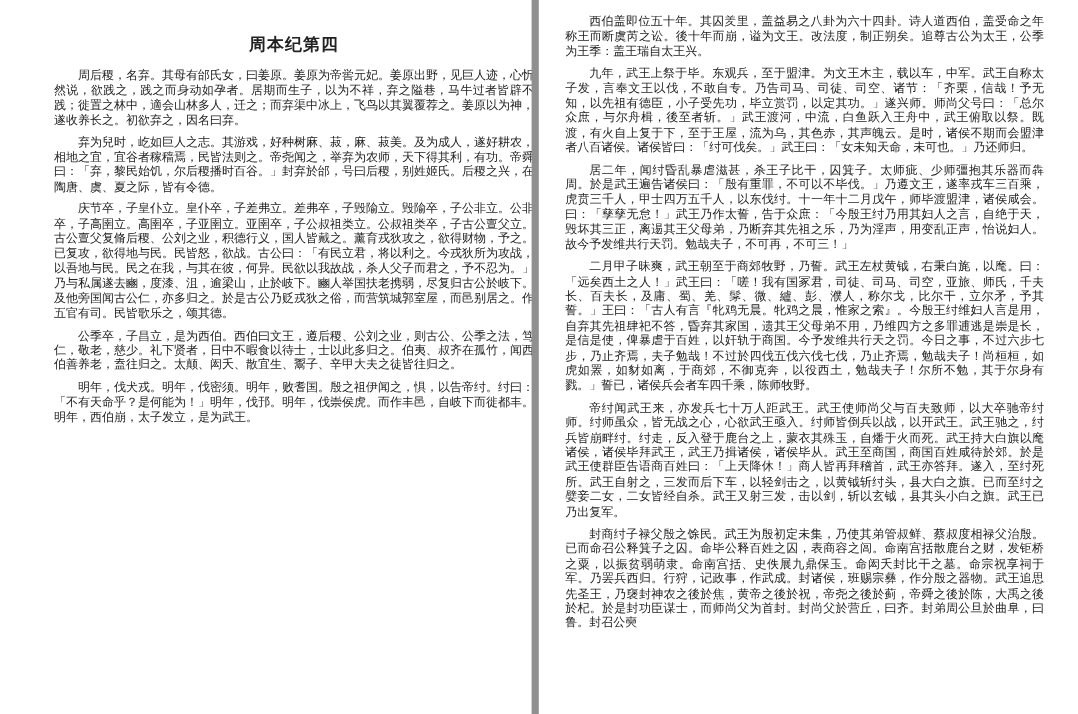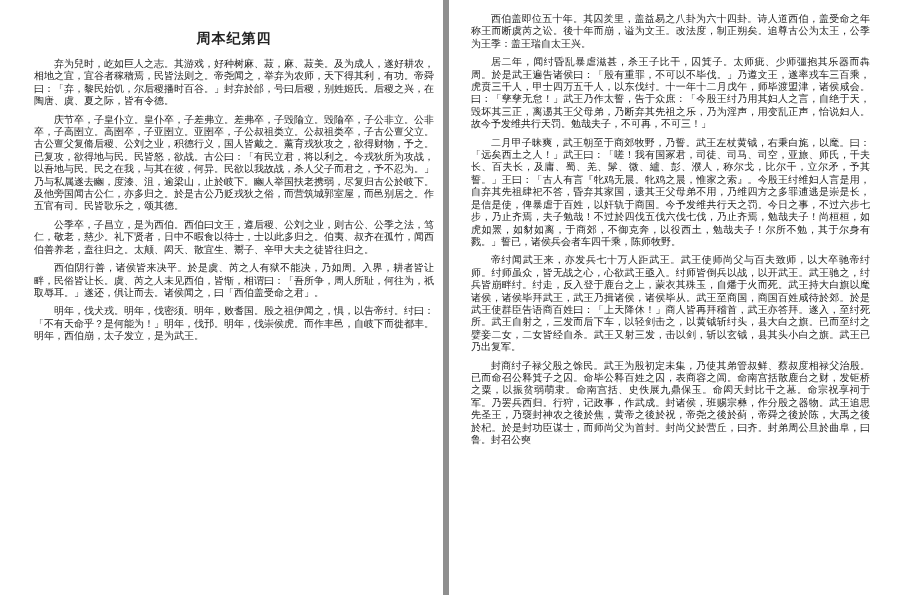--- a/index.html
+++ b/index.html
@@ -21,21 +21,21 @@
     background: #ffffff;
   }
   .page {
     position: absolute;
     top: 0;
     height: 595px;
     overflow: hidden;
     box-sizing: border-box;
   }
   .page-left {
-    left: 1px;
+    left: 12px;
     width: 443px;
     padding: 30px 10px 0 33px;
   }
   .page-right {
     left: 449px;
     width: 449px;
     padding: 13px 28px 0 22px;
   }
   .divider {
     position: absolute;
@@ -63,30 +63,31 @@
     word-break: break-all;
   }
 </style>
 </head>
 <body>
 
 <div class="spread">
 
   <div class="page page-left">
     <h1 class="title">周本纪第四</h1>
+    <p class="para">周后稷，名弃。其母有邰氏女，曰姜原。姜原为帝喾元妃。姜原出野，见巨人迹，心忻然说，欲践之，践之而身动如孕者。居期而生子，以为不祥，弃之隘巷，马牛过者皆辟不践；徙置之林中，適会山林多人，迁之；而弃渠中冰上，飞鸟以其翼覆荐之。姜原以为神，遂收养长之。初欲弃之，因名曰弃。</p>
     <p class="para">弃为兒时，屹如巨人之志。其游戏，好种树麻、菽，麻、菽美。及为成人，遂好耕农，相地之宜，宜谷者稼穑焉，民皆法则之。帝尧闻之，举弃为农师，天下得其利，有功。帝舜曰：「弃，黎民始饥，尔后稷播时百谷。」封弃於邰，号曰后稷，别姓姬氏。后稷之兴，在陶唐、虞、夏之际，皆有令德。</p>
     <p class="para">庆节卒，子皇仆立。皇仆卒，子差弗立。差弗卒，子毁隃立。毁隃卒，子公非立。公非卒，子高圉立。高圉卒，子亚圉立。亚圉卒，子公叔祖类立。公叔祖类卒，子古公亶父立。古公亶父复脩后稷、公刘之业，积德行义，国人皆戴之。薰育戎狄攻之，欲得财物，予之。已复攻，欲得地与民。民皆怒，欲战。古公曰：「有民立君，将以利之。今戎狄所为攻战，以吾地与民。民之在我，与其在彼，何异。民欲以我故战，杀人父子而君之，予不忍为。」乃与私属遂去豳，度漆、沮，逾梁山，止於岐下。豳人举国扶老携弱，尽复归古公於岐下。及他旁国闻古公仁，亦多归之。於是古公乃贬戎狄之俗，而营筑城郭室屋，而邑别居之。作五官有司。民皆歌乐之，颂其德。</p>
     <p class="para">公季卒，子昌立，是为西伯。西伯曰文王，遵后稷、公刘之业，则古公、公季之法，笃仁，敬老，慈少。礼下贤者，日中不暇食以待士，士以此多归之。伯夷、叔齐在孤竹，闻西伯善养老，盍往归之。太颠、闳夭、散宜生、鬻子、辛甲大夫之徒皆往归之。</p>
-    <p class="para">西伯阴行善，诸侯皆来决平。於是虞、芮之人有狱不能决，乃如周。入界，耕者皆让畔，民俗皆让长。虞、芮之人未见西伯，皆惭，相谓曰：「吾所争，周人所耻，何往为，祇取辱耳。」遂还，俱让而去。诸侯闻之，曰「西伯盖受命之君」。</p>
     <p class="para">明年，伐犬戎。明年，伐密须。明年，败耆国。殷之祖伊闻之，惧，以告帝纣。纣曰：「不有天命乎？是何能为！」明年，伐邘。明年，伐崇侯虎。而作丰邑，自岐下而徙都丰。明年，西伯崩，太子发立，是为武王。</p>
   </div>
 
   <div class="divider"></div>
 
   <div class="page page-right">
     <p class="para">西伯盖即位五十年。其囚羑里，盖益易之八卦为六十四卦。诗人道西伯，盖受命之年称王而断虞芮之讼。後十年而崩，谥为文王。改法度，制正朔矣。追尊古公为太王，公季为王季：盖王瑞自太王兴。</p>
+    <p class="para">九年，武王上祭于毕。东观兵，至于盟津。为文王木主，载以车，中军。武王自称太子发，言奉文王以伐，不敢自专。乃告司马、司徒、司空、诸节：「齐栗，信哉！予无知，以先祖有德臣，小子受先功，毕立赏罚，以定其功。」遂兴师。师尚父号曰：「总尔众庶，与尔舟楫，後至者斩。」武王渡河，中流，白鱼跃入王舟中，武王俯取以祭。既渡，有火自上复于下，至于王屋，流为乌，其色赤，其声魄云。是时，诸侯不期而会盟津者八百诸侯。诸侯皆曰：「纣可伐矣。」武王曰：「女未知天命，未可也。」乃还师归。</p>
     <p class="para">居二年，闻纣昏乱暴虐滋甚，杀王子比干，囚箕子。太师疵、少师彊抱其乐器而犇周。於是武王遍告诸侯曰：「殷有重罪，不可以不毕伐。」乃遵文王，遂率戎车三百乘，虎贲三千人，甲士四万五千人，以东伐纣。十一年十二月戊午，师毕渡盟津，诸侯咸会。曰：「孳孳无怠！」武王乃作太誓，告于众庶：「今殷王纣乃用其妇人之言，自绝于天，毁坏其三正，离逷其王父母弟，乃断弃其先祖之乐，乃为淫声，用变乱正声，怡说妇人。故今予发维共行天罚。勉哉夫子，不可再，不可三！」</p>
     <p class="para">二月甲子昧爽，武王朝至于商郊牧野，乃誓。武王左杖黄钺，右秉白旄，以麾。曰：「远矣西土之人！」武王曰：「嗟！我有国冢君，司徒、司马、司空，亚旅、师氏，千夫长、百夫长，及庸、蜀、羌、髳、微、纑、彭、濮人，称尔戈，比尔干，立尔矛，予其誓。」王曰：「古人有言『牝鸡无晨。牝鸡之晨，惟家之索』。今殷王纣维妇人言是用，自弃其先祖肆祀不答，昏弃其家国，遗其王父母弟不用，乃维四方之多罪逋逃是崇是长，是信是使，俾暴虐于百姓，以奸轨于商国。今予发维共行天之罚。今日之事，不过六步七步，乃止齐焉，夫子勉哉！不过於四伐五伐六伐七伐，乃止齐焉，勉哉夫子！尚桓桓，如虎如罴，如豺如离，于商郊，不御克奔，以役西土，勉哉夫子！尔所不勉，其于尔身有戮。」誓已，诸侯兵会者车四千乘，陈师牧野。</p>
     <p class="para">帝纣闻武王来，亦发兵七十万人距武王。武王使师尚父与百夫致师，以大卒驰帝纣师。纣师虽众，皆无战之心，心欲武王亟入。纣师皆倒兵以战，以开武王。武王驰之，纣兵皆崩畔纣。纣走，反入登于鹿台之上，蒙衣其殊玉，自燔于火而死。武王持大白旗以麾诸侯，诸侯毕拜武王，武王乃揖诸侯，诸侯毕从。武王至商国，商国百姓咸待於郊。於是武王使群臣告语商百姓曰：「上天降休！」商人皆再拜稽首，武王亦答拜。遂入，至纣死所。武王自射之，三发而后下车，以轻剑击之，以黄钺斩纣头，县大白之旗。已而至纣之嬖妾二女，二女皆经自杀。武王又射三发，击以剑，斩以玄钺，县其头小白之旗。武王已乃出复军。</p>
     <p class="para">封商纣子禄父殷之馀民。武王为殷初定未集，乃使其弟管叔鲜、蔡叔度相禄父治殷。已而命召公释箕子之囚。命毕公释百姓之囚，表商容之闾。命南宫括散鹿台之财，发钜桥之粟，以振贫弱萌隶。命南宫括、史佚展九鼎保玉。命闳夭封比干之墓。命宗祝享祠于军。乃罢兵西归。行狩，记政事，作武成。封诸侯，班赐宗彝，作分殷之器物。武王追思先圣王，乃襃封神农之後於焦，黄帝之後於祝，帝尧之後於蓟，帝舜之後於陈，大禹之後於杞。於是封功臣谋士，而师尚父为首封。封尚父於营丘，曰齐。封弟周公旦於曲阜，曰鲁。封召公奭</p>
   </div>
 
 </div>
 
 </body></html>

